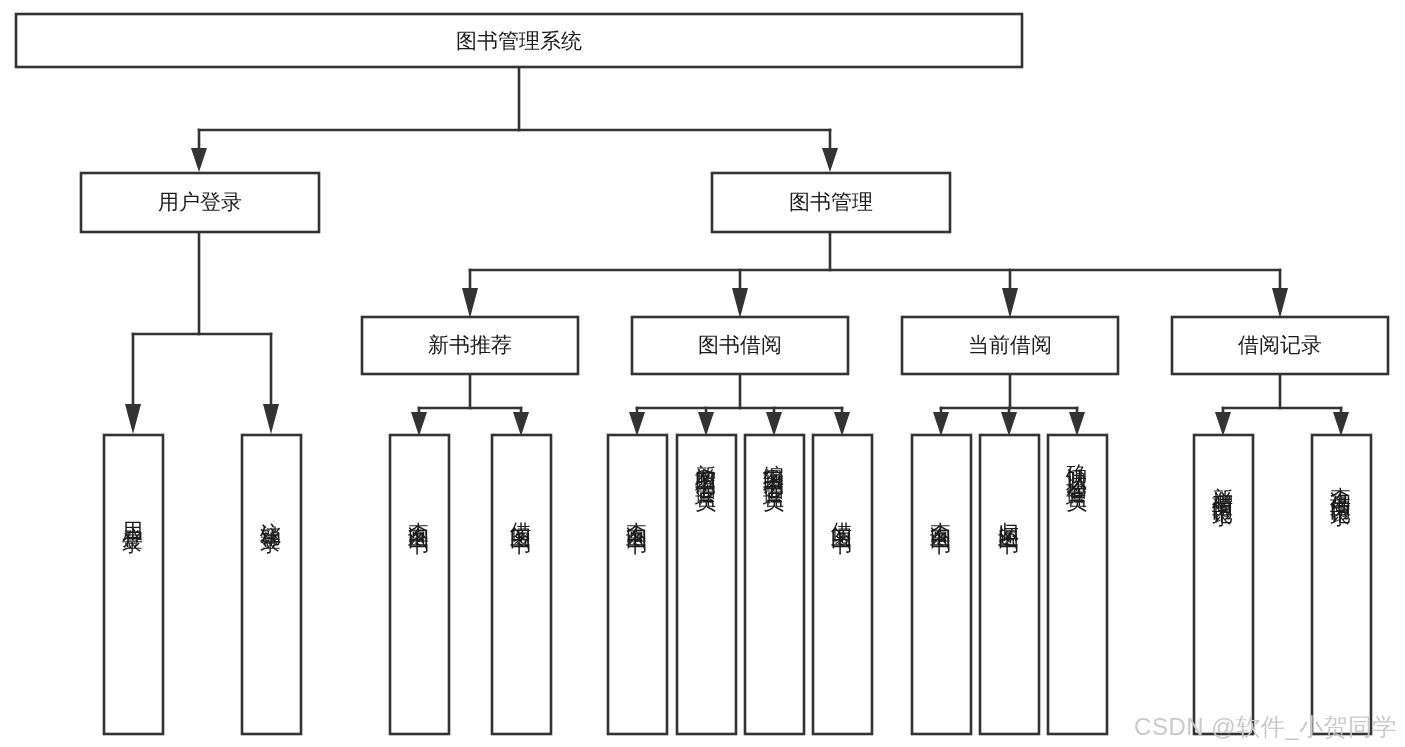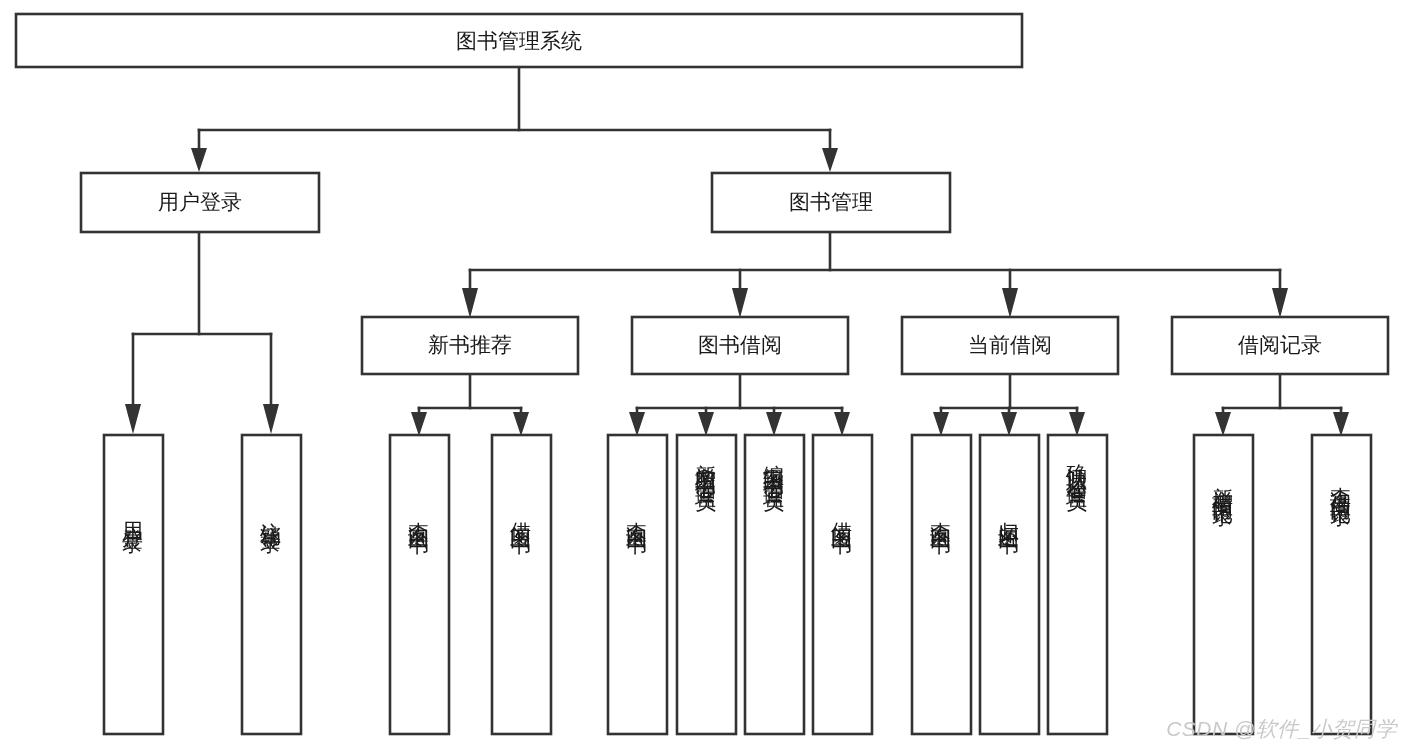--- a/index.html
+++ b/index.html
@@ -57,26 +57,25 @@
     glyph-orientation-vertical: 0deg;
     letter-spacing: 4px;
     dominant-baseline: central;
     text-anchor: start;
   }
   .watermark-text {
     position: absolute;
     right: 8px;
     bottom: 4px;
     font-family: "Liberation Sans", "DejaVu Sans", sans-serif;
-    font-size: 21px;
+    font-size: 24px;
     color: #c9c9c9;
     white-space: nowrap;
     letter-spacing: 0.5px;
     pointer-events: none;
-    font-style: italic;
   }
 </style>
 </head>
 <body>
 
 <div id="diagram-root">
   <svg class="diagram-svg" viewBox="0 0 1405 747" xmlns="http://www.w3.org/2000/svg">
 
     <g>
 

